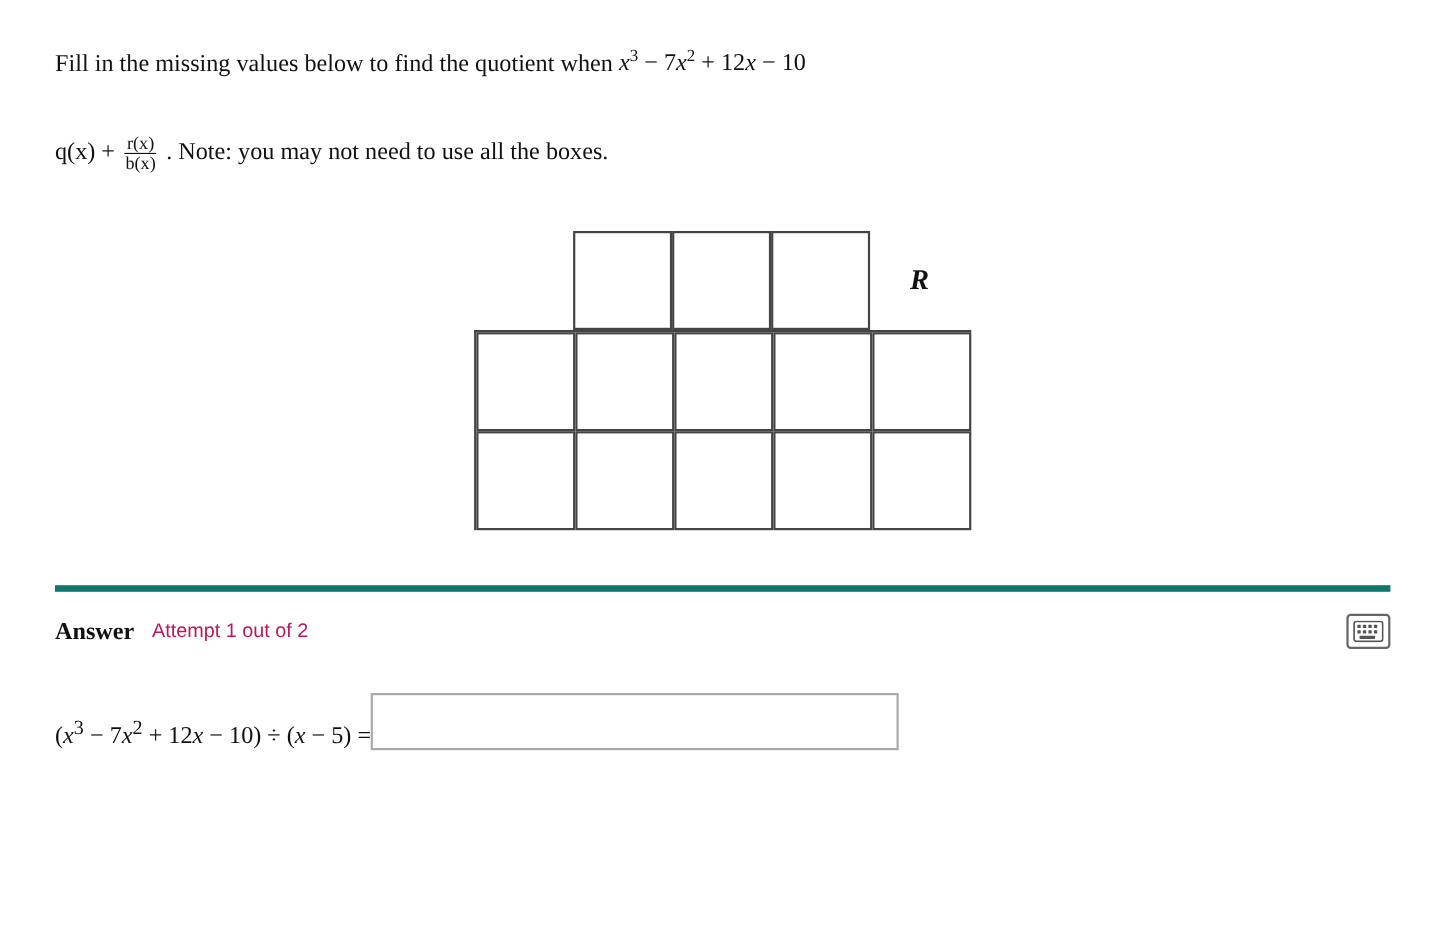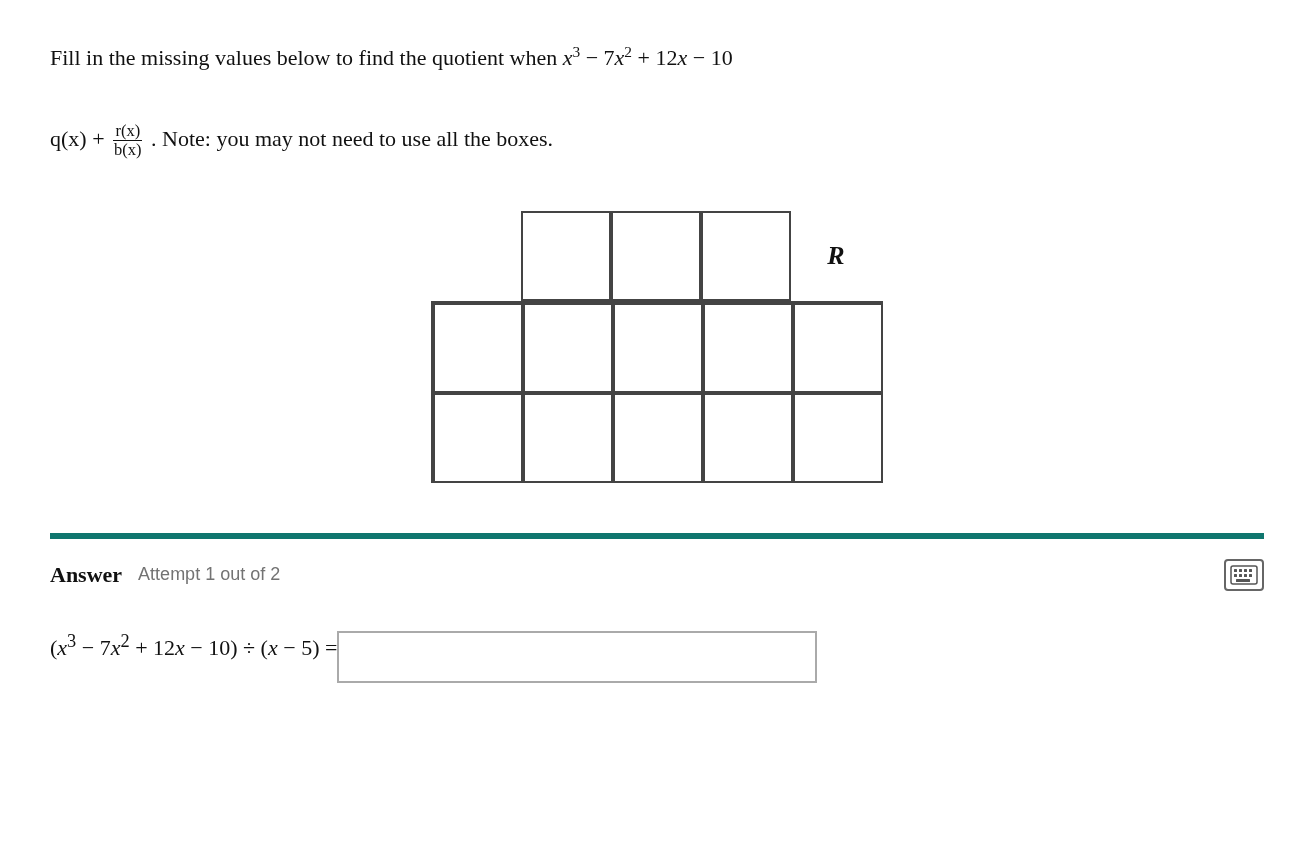--- a/index.html
+++ b/index.html
@@ -130,21 +130,21 @@
       margin-bottom: 40px;
     }
 
     .answer-bold {
       font-weight: bold;
       font-size: 22px;
     }
 
     .attempt-text {
       font-size: 18px;
-      color: #737373;
+      color: #be185d;
       font-family: Arial, sans-serif;
     }
 
     .keyboard-icon {
       margin-left: auto;
       width: 40px;
       height: 32px;
       border: 2px solid #666;
       border-radius: 4px;
       display: flex;
@@ -153,21 +153,21 @@
       cursor: pointer;
     }
 
     .keyboard-icon svg {
       width: 28px;
       height: 20px;
     }
 
     .equation-row {
       display: flex;
-      align-items: flex-start;
+      align-items: flex-end;
       font-size: 22px;
     }
 
     .answer-input {
       border: 2px solid #aaa;
       border-radius: 0;
       height: 52px;
       width: 480px;
       font-size: 20px;
       font-family: Georgia, 'Times New Roman', serif;

